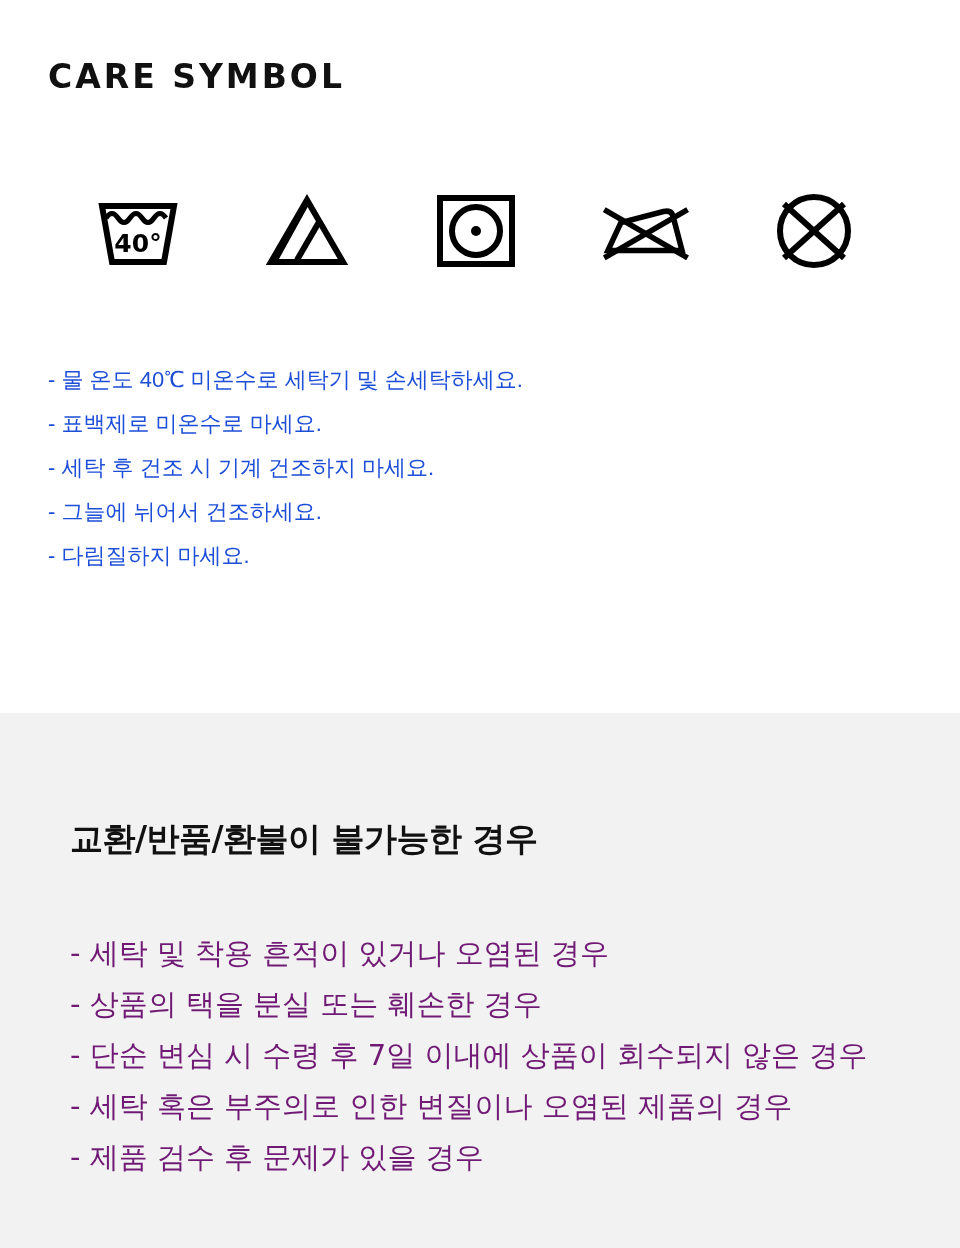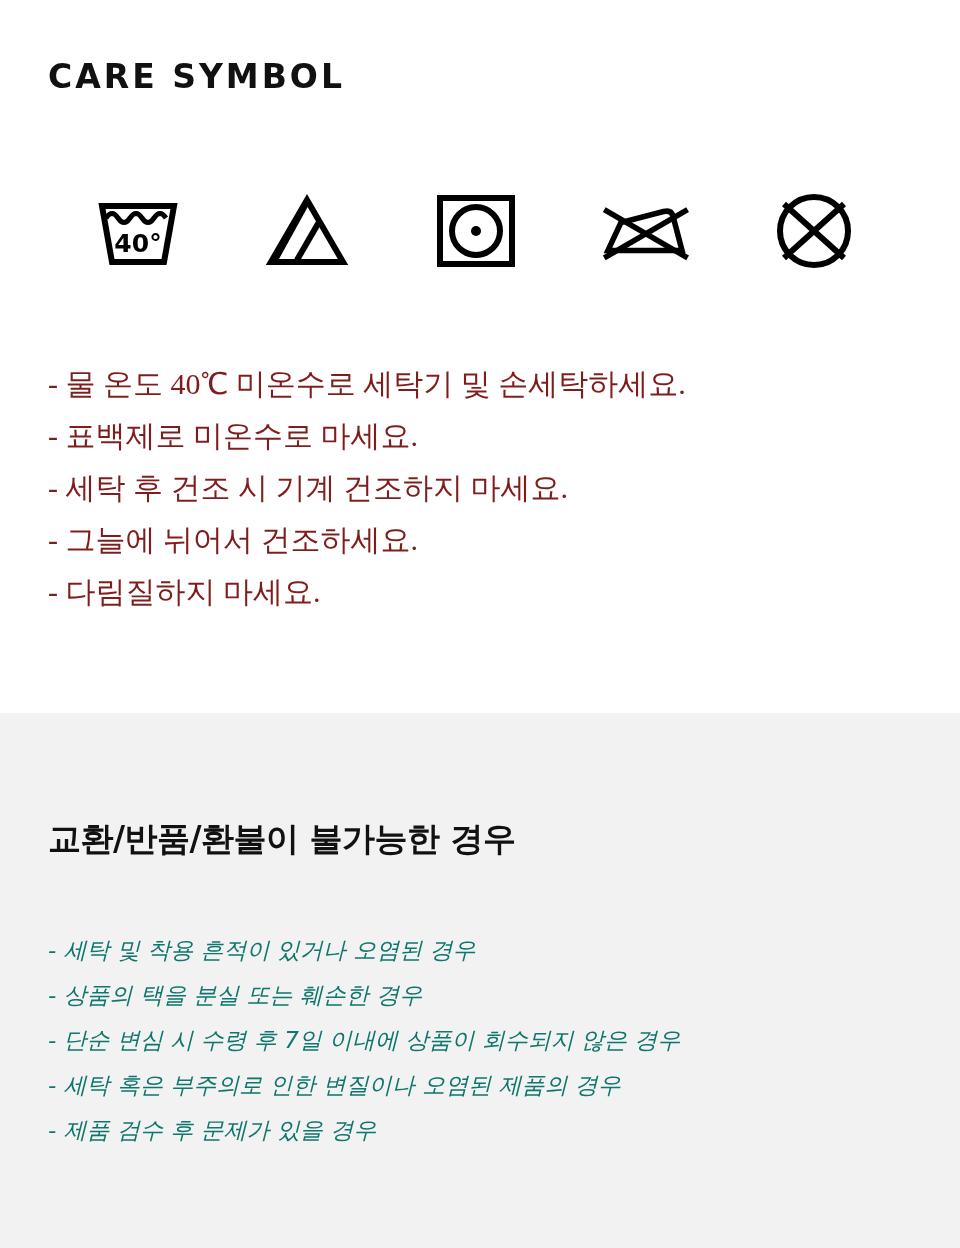--- a/index.html
+++ b/index.html
@@ -53,58 +53,57 @@
   }
   .symbol svg { display: block; }
 
   .care-list {
     margin: 0;
     padding: 0;
     list-style: none;
     margin-top: 92px;
   }
   .care-list li {
-    font-family: Liberation Serif, serif;
-    font-size: 30px;
-    color: #7f1d1d;
+    font-family: Liberation Sans, sans-serif;
+    font-size: 22px;
+    color: #1d4ed8;
     line-height: 1;
     margin-bottom: 22px;
     white-space: nowrap;
   }
 
   
   .policy-section {
     background: #f2f2f2;
     height: 535px;
-    padding: 0 48px;
+    padding: 0 70px;
   }
   .policy-title {
     font-family: "DejaVu Sans", sans-serif;
     font-weight: bold;
     font-size: 33px;
     color: #111111;
     margin: 0;
     padding-top: 108px;
     line-height: 1.1;
     letter-spacing: -0.5px;
   }
   .policy-list {
     margin: 0;
     padding: 0;
     list-style: none;
     margin-top: 82px;
   }
   .policy-list li {
     font-family: "DejaVu Sans", sans-serif;
-    font-size: 23px;
-    color: #0f766e;
+    font-size: 29px;
+    color: #701a75;
     line-height: 1;
     margin-bottom: 22px;
     white-space: nowrap;
-    font-style: italic;
   }
 </style>
 </head>
 <body>
 
 <div class="page">
 
   <section class="care-section">
 
     <h1 class="care-title">CARE  SYMBOL</h1>

